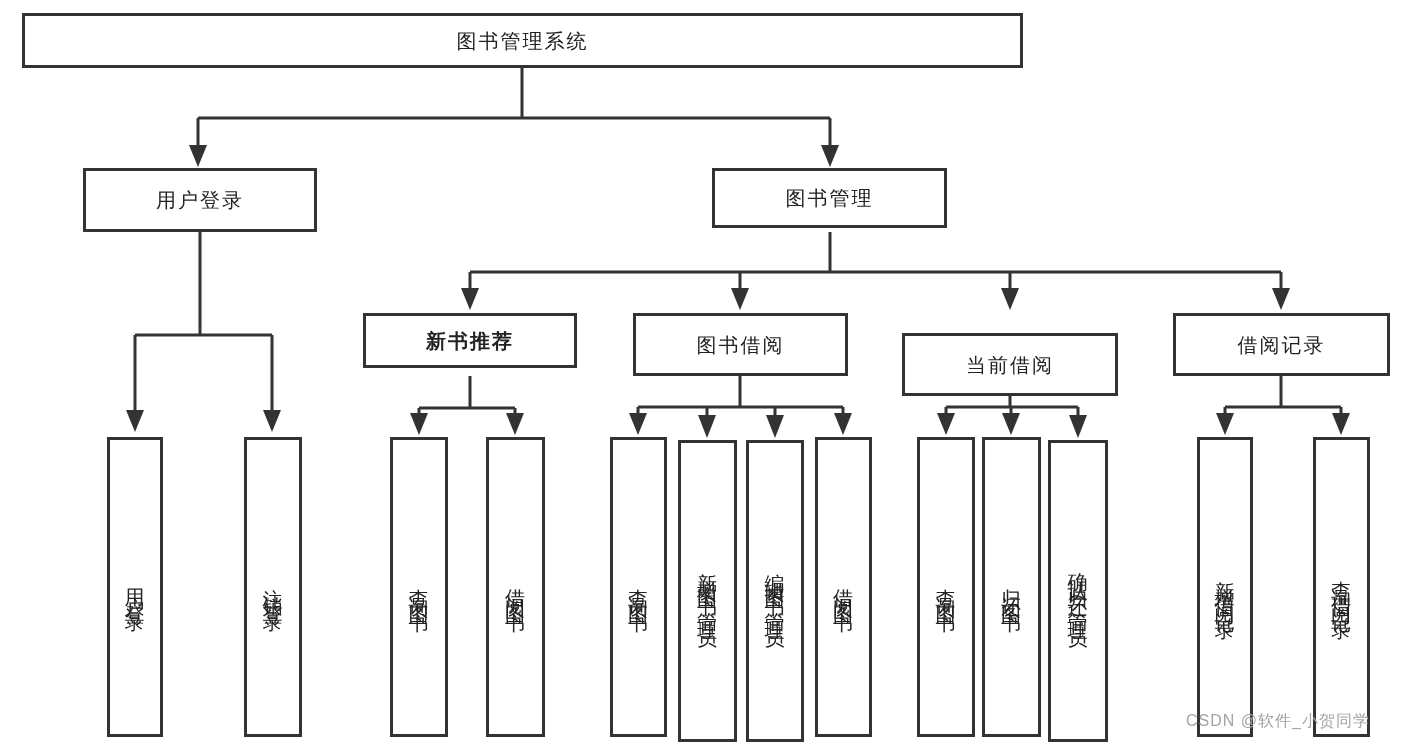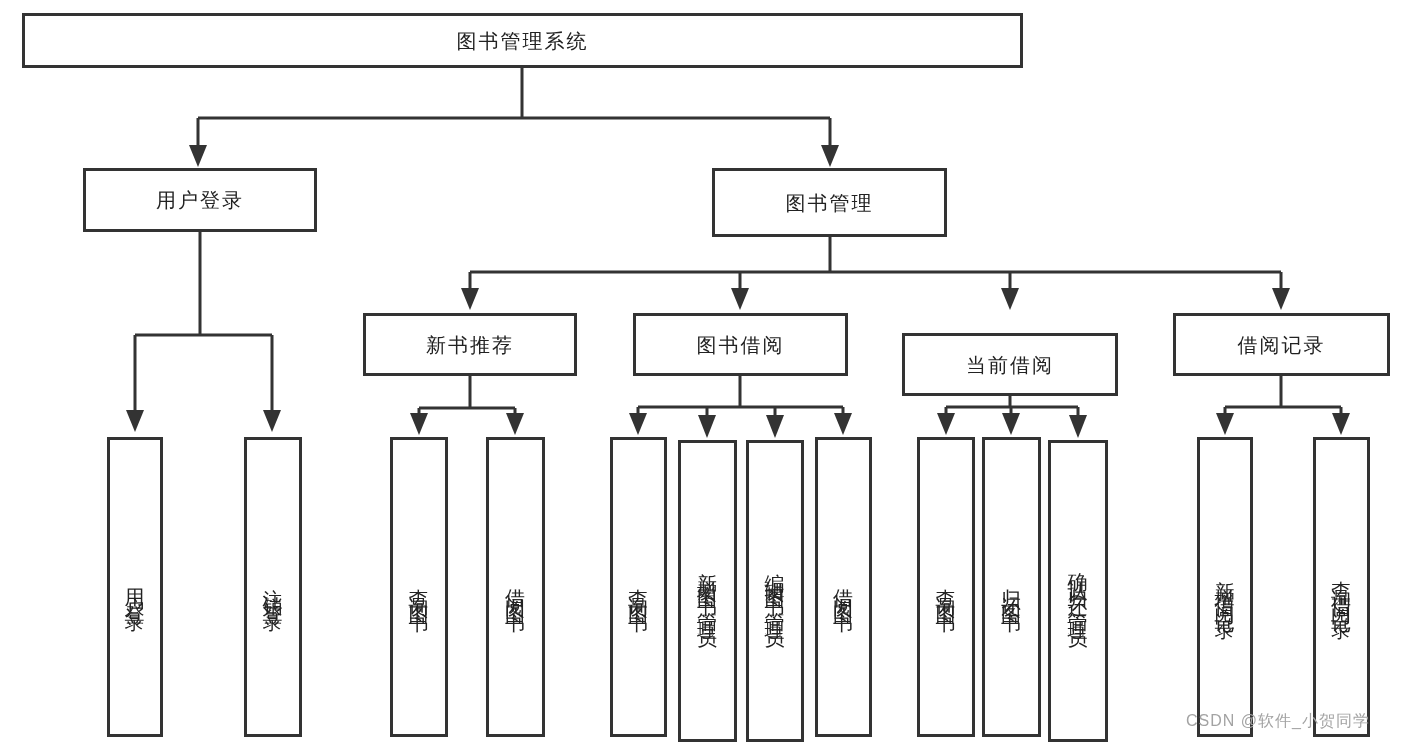--- a/index.html
+++ b/index.html
@@ -76,23 +76,23 @@
     <g>
       <path class="cline" d="M1281,376 V407 M1225,407 H1341 M1225,407 V414 M1341,407 V414"></path>
       <polygon class="ahead" points="1216,413 1234,413 1225,435"></polygon>
       <polygon class="ahead" points="1332,413 1350,413 1341,435"></polygon>
     </g>
   </svg>
 
   <div class="node hnode" style="left:22px;top:13px;width:1001px;height:55px;">图书管理系统</div>
 
   <div class="node hnode" style="left:83px;top:168px;width:234px;height:64px;">用户登录</div>
-  <div class="node hnode" style="left:712px;top:168px;width:235px;height:69px;">图书管理</div>
+  <div class="node hnode" style="left:712px;top:168px;width:235px;height:60px;">图书管理</div>
 
-  <div class="node hnode" style="left:363px;top:313px;width:214px;height:63px;">新书推荐</div>
+  <div class="node hnode" style="left:363px;top:313px;width:214px;height:55px;font-weight:bold;">新书推荐</div>
   <div class="node hnode" style="left:633px;top:313px;width:215px;height:63px;">图书借阅</div>
   <div class="node hnode" style="left:902px;top:313px;width:216px;height:63px;margin-top:20px;">当前借阅</div>
   <div class="node hnode" style="left:1173px;top:313px;width:217px;height:63px;">借阅记录</div>
 
   <div class="node leaf" style="left:107px;top:437px;width:56px;height:300px;">用户登录</div>
   <div class="node leaf" style="left:244px;top:437px;width:58px;height:300px;">注销登录</div>
 
   <div class="node leaf" style="left:390px;top:437px;width:58px;height:300px;">查询图书</div>
   <div class="node leaf" style="left:486px;top:437px;width:59px;height:300px;">借阅图书</div>
 

